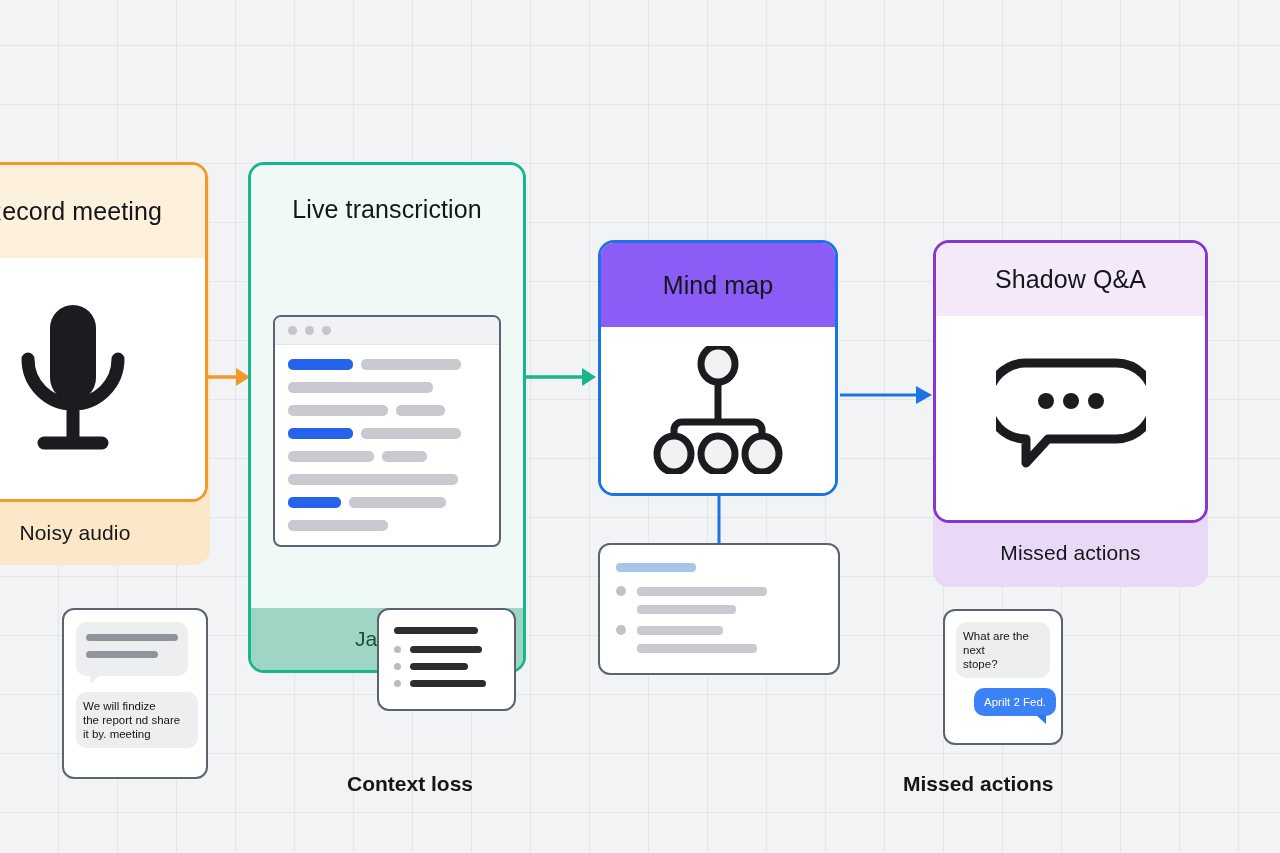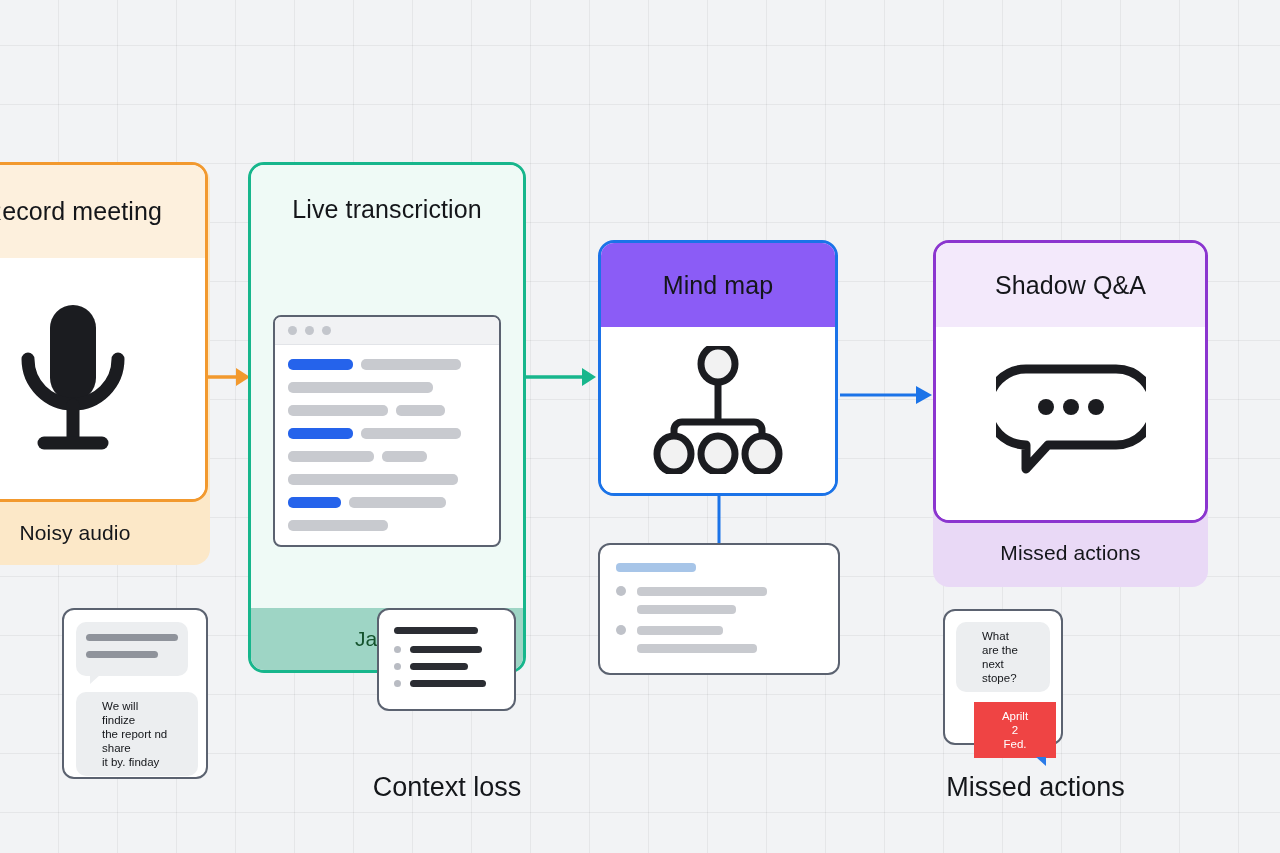--- a/index.html
+++ b/index.html
@@ -119,57 +119,57 @@
 
   
   .mini-card {
     position: absolute;
     background: #fff;
     border: 2px solid #5b6270;
     border-radius: 12px;
   }
   .mini-caption {
     position: absolute;
-    text-align: center;
-    font-size: 27px;
+    font-size: 21px;
     color: #14161a;
+    font-weight: bold;
   }
 
   .bubble-gray {
     background: #eceef0;
     border-radius: 10px;
     position: relative;
   }
   .bubble-gray .tail {
     position: absolute;
     left: 14px;
     bottom: -8px;
     width: 0; height: 0;
     border-left: 10px solid #eceef0;
     border-bottom: 9px solid transparent;
   }
   .bubble-blue {
-    background: #ef4444;
-    border-radius: 0;
+    background: #3b82f6;
+    border-radius: 10px;
     position: relative;
     color: #fff;
   }
   .bubble-blue .tail {
     position: absolute;
     right: 10px;
     bottom: -8px;
     width: 0; height: 0;
     border-right: 10px solid #2a7ae8;
     border-bottom: 9px solid transparent;
   }
   .bubble-text {
     font-size: 11.5px;
     line-height: 14px;
     color: #14161a;
-    padding: 7px 26px;
+    padding: 7px 7px;
     white-space: pre-line;
   }
   .bubble-blue .bubble-text { color: #fff; }
 
   .bar { border-radius: 4px; background: #8f939b; }
 
   
   .conn { position: absolute; }
 </style>
 </head>
@@ -273,21 +273,21 @@
           <ellipse cx="70" cy="18" rx="17" ry="18" fill="#f2f2f2" stroke="#1b1c20" stroke-width="7"></ellipse>
           <ellipse cx="26" cy="108" rx="17" ry="18" fill="#f2f2f2" stroke="#1b1c20" stroke-width="7"></ellipse>
           <ellipse cx="70" cy="108" rx="17" ry="18" fill="#f2f2f2" stroke="#1b1c20" stroke-width="7"></ellipse>
           <ellipse cx="114" cy="108" rx="17" ry="18" fill="#f2f2f2" stroke="#1b1c20" stroke-width="7"></ellipse>
         </svg>
       </span>
     </div>
   </div>
 
   <div class="stage-card card-qa" style="left:933px; top:240px; width:275px; height:283px;">
-    <div class="card-head" style="height:84px;">Shadow Q&amp;A</div>
+    <div class="card-head" style="height:73px;">Shadow Q&amp;A</div>
     <div class="card-body">
       <span>
         <svg width="150" height="122" viewBox="0 0 150 122">
           <path d="M30 8 H120 a38 38 0 0 1 0 76 H52 L30 108 V84 a38 38 0 0 1 0 -76 Z" fill="#ffffff" stroke="#1b1c20" stroke-width="9" stroke-linejoin="round"></path>
           <circle cx="50" cy="46" r="8" fill="#1b1c20"></circle>
           <circle cx="75" cy="46" r="8" fill="#1b1c20"></circle>
           <circle cx="100" cy="46" r="8" fill="#1b1c20"></circle>
         </svg>
       </span>
     </div>
@@ -295,21 +295,21 @@
 
   <div class="mini-card" style="left:62px; top:608px; width:146px; height:171px; padding:12px;">
     <div class="bubble-gray" style="width:112px; height:54px; padding:12px 10px;">
       <div class="bar" style="width:92px; height:7px; margin-bottom:10px;"></div>
       <div class="bar" style="width:72px; height:7px;"></div>
       <span class="tail"></span>
     </div>
     <div class="bubble-gray" style="width:122px; margin-top:16px;">
       <div class="bubble-text">We will findize
 the report nd share
-it by. finday</div>
+it by. meeting</div>
     </div>
   </div>
 
   <div class="mini-card" style="left:377px; top:608px; width:139px; height:103px; padding:17px 15px;">
     <div class="bar" style="width:84px; height:7px; background:#2b2d33; margin-bottom:12px;"></div>
     <div style="display:flex; align-items:center; gap:9px; margin-bottom:10px;">
       <span style="width:7px;height:7px;border-radius:50%;background:#b9bcc3;display:block;"></span>
       <span class="bar" style="width:72px;height:7px;background:#2b2d33;"></span>
     </div>
     <div style="display:flex; align-items:center; gap:9px; margin-bottom:10px;">

